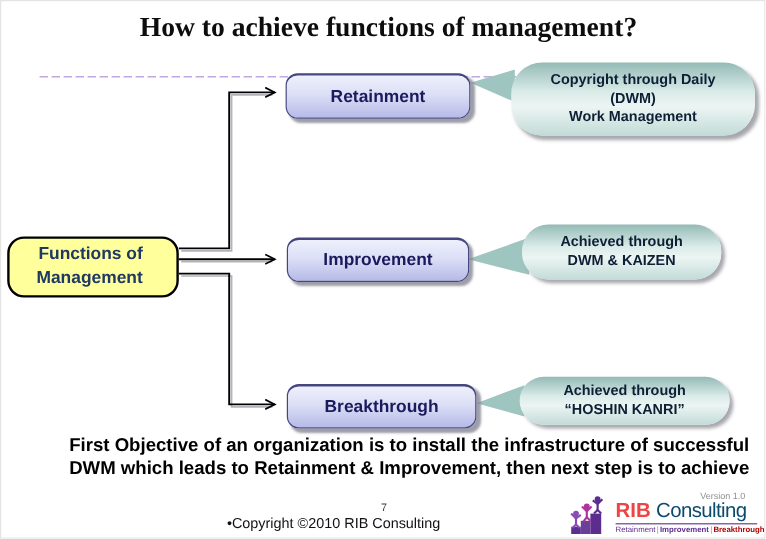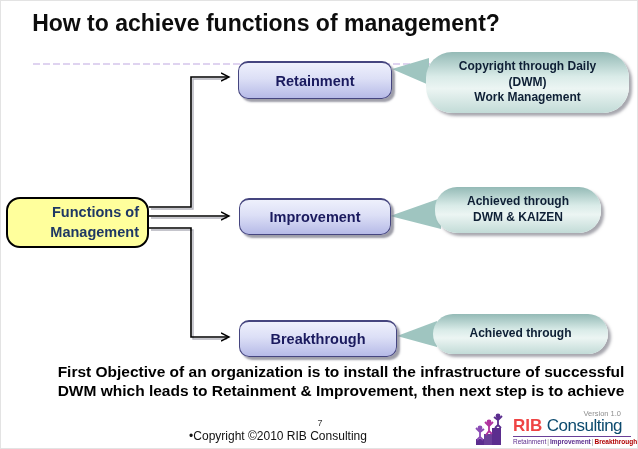--- a/index.html
+++ b/index.html
@@ -2,38 +2,38 @@
 <html><head>
 <meta charset="utf-8">
 <style>
   html,body{margin:0;padding:0;background:#ffffff;}
   #slide{
     position:relative;width:638px;height:449px;background:#ffffff;
     font-family:"Liberation Sans", sans-serif;overflow:hidden;
     border:1px solid #e3e3e3;box-sizing:border-box;
   }
   .title{
-    position:absolute;top:9px;left:0;width:530px;text-align:center;
-    font-size:23px;font-weight:bold;color:#0d0d0d;letter-spacing:0px;
+    position:absolute;top:9px;left:0;width:530px;text-align:right;
+    font-size:23px;font-weight:bold;color:#0d0d0d;letter-spacing:0px;font-family:Liberation Serif, serif;
   }
   svg.layer{position:absolute;left:0;top:0;width:638px;height:449px;}
   .node{
     position:absolute;border-radius:10px;
     background:linear-gradient(180deg,#eef0fc 0%,#dcdff6 45%,#b6bae7 100%);
     border:1.5px solid #45457f;border-top-width:2.5px;
     box-shadow:3px 3px 2px rgba(125,125,140,0.75);
     display:flex;align-items:center;justify-content:center;
     font-size:14.5px;font-weight:bold;color:#1a1a5e;
   }
   .src{
     position:absolute;left:5px;top:196px;width:143px;height:51px;
     background:#ffff9c;border:2.5px solid #000;border-radius:14px;
     display:flex;flex-direction:column;justify-content:center;
     font-size:14.5px;font-weight:bold;color:#1f3864;text-align:right;
-    box-sizing:border-box;padding-right:8px;line-height:1.35;
+    box-sizing:border-box;padding-right:28px;line-height:1.35;
   }
   .callout{
     position:absolute;border-radius:26px;
     background:linear-gradient(180deg,#94bab6 0%,#d9ebe8 40%,#ecf5f3 60%,#c2dbd7 100%);
     box-shadow:3px 3px 3px rgba(120,120,130,0.65);
     display:flex;flex-direction:column;justify-content:center;
     font-size:12px;font-weight:bold;color:#0e1f35;text-align:center;line-height:1.32;
   }
   .note{
     position:absolute;top:362px;left:0;width:632px;text-align:center;
@@ -112,20 +112,21 @@
     <span>Copyright through Daily</span>
     <span>(DWM)</span>
     <span>Work Management</span>
   </div>
   <div class="callout" style="left:434px;top:186px;width:166px;height:46px;border-radius:22px;">
     <span>Achieved through</span>
     <span>DWM &amp; KAIZEN</span>
   </div>
   <div class="callout" style="left:432px;top:313px;width:175px;height:40px;border-radius:20px;">
     <span>Achieved through</span>
+    <span>“HOSHIN KANRI”</span>
   </div>
 
   <div class="note">
     <div>First Objective of an organization is to install the infrastructure of successful</div>
     <div>DWM which leads to Retainment &amp; Improvement, then next step is to achieve</div>
   </div>
 
   <div class="pagenum">7</div>
   <div class="copyright">•Copyright ©2010 RIB Consulting</div>
 

